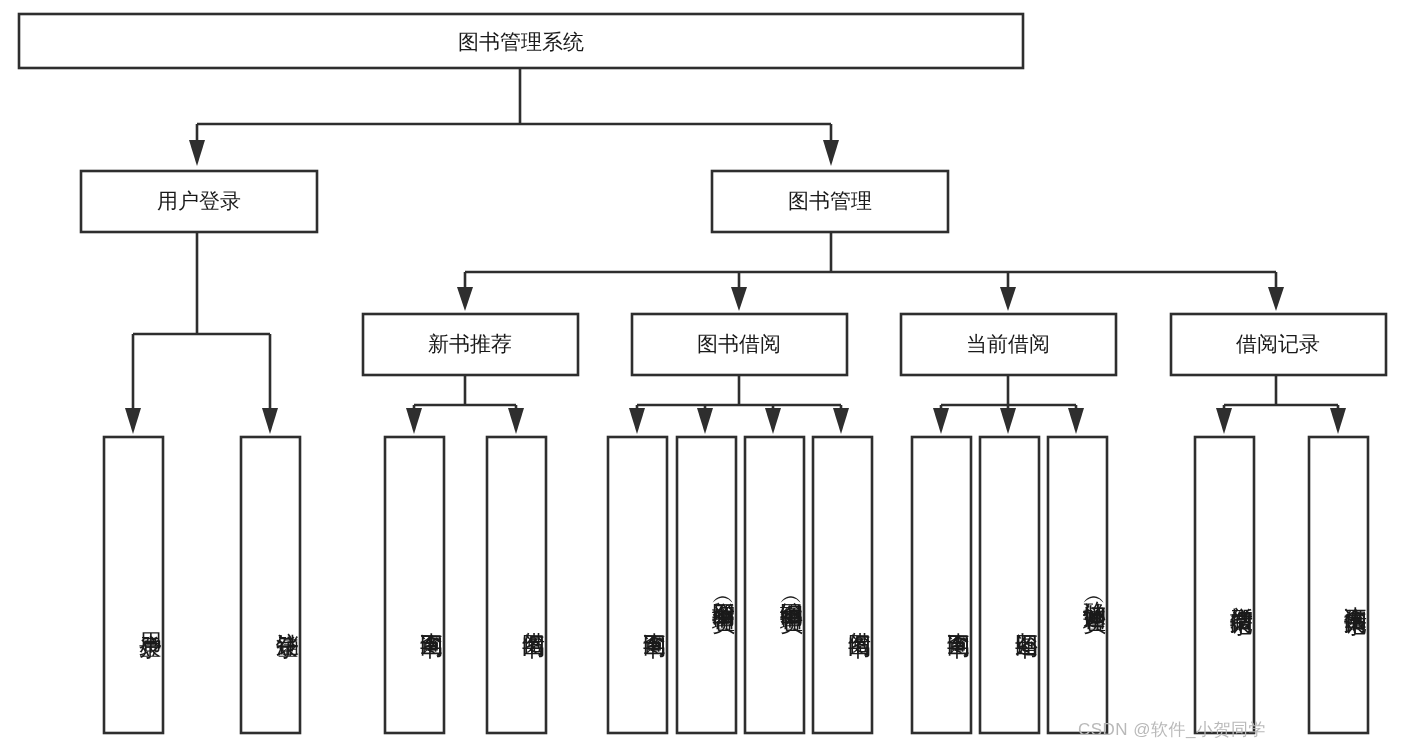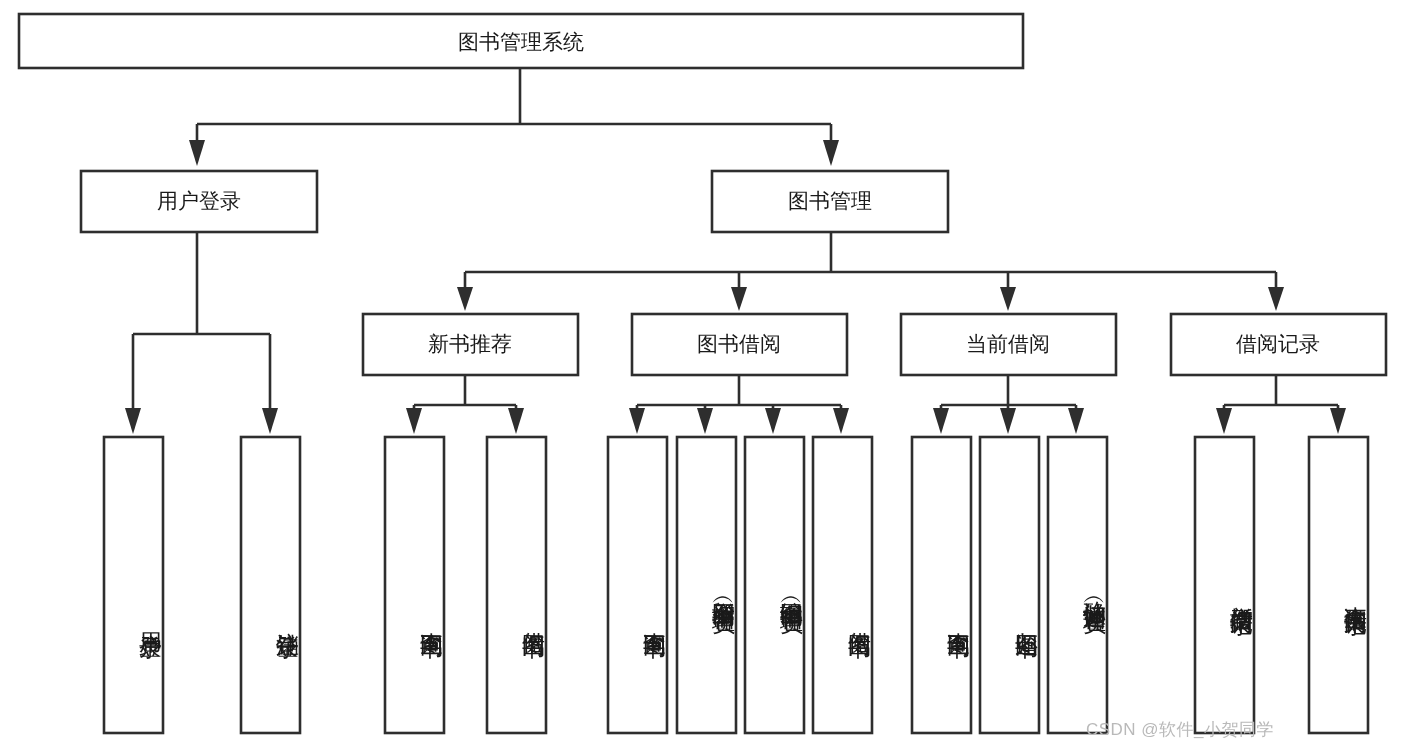--- a/index.html
+++ b/index.html
@@ -58,21 +58,21 @@
     color: #1a1a1a;
     letter-spacing: 1.5px;
     display: flex;
     align-items: flex-start;
     justify-content: center;
     white-space: nowrap;
     pointer-events: none;
   }
   .watermark {
     position: absolute;
-    right: 8px;
+    right: 16px;
     bottom: 6px;
     font-family: "Liberation Sans", "DejaVu Sans", sans-serif;
     font-size: 17px;
     color: #b9b9b9;
     letter-spacing: 0.5px;
     white-space: nowrap;
   }
 </style>
 </head>
 <body>

